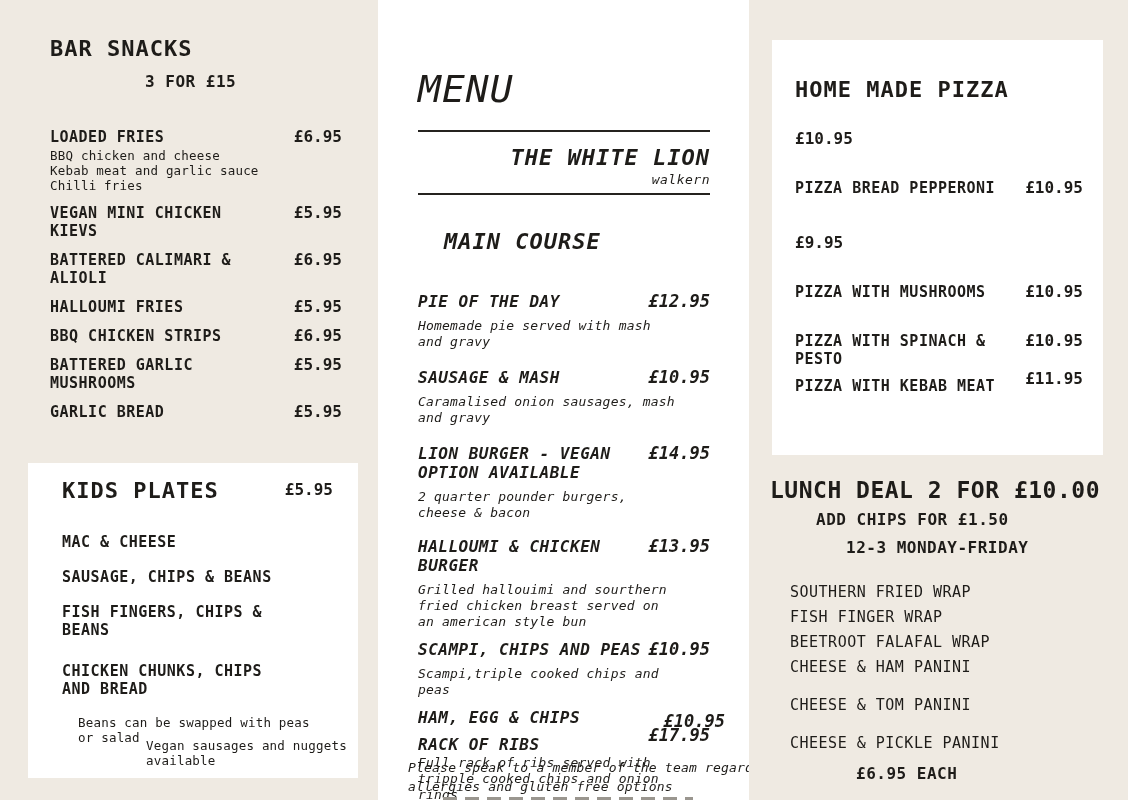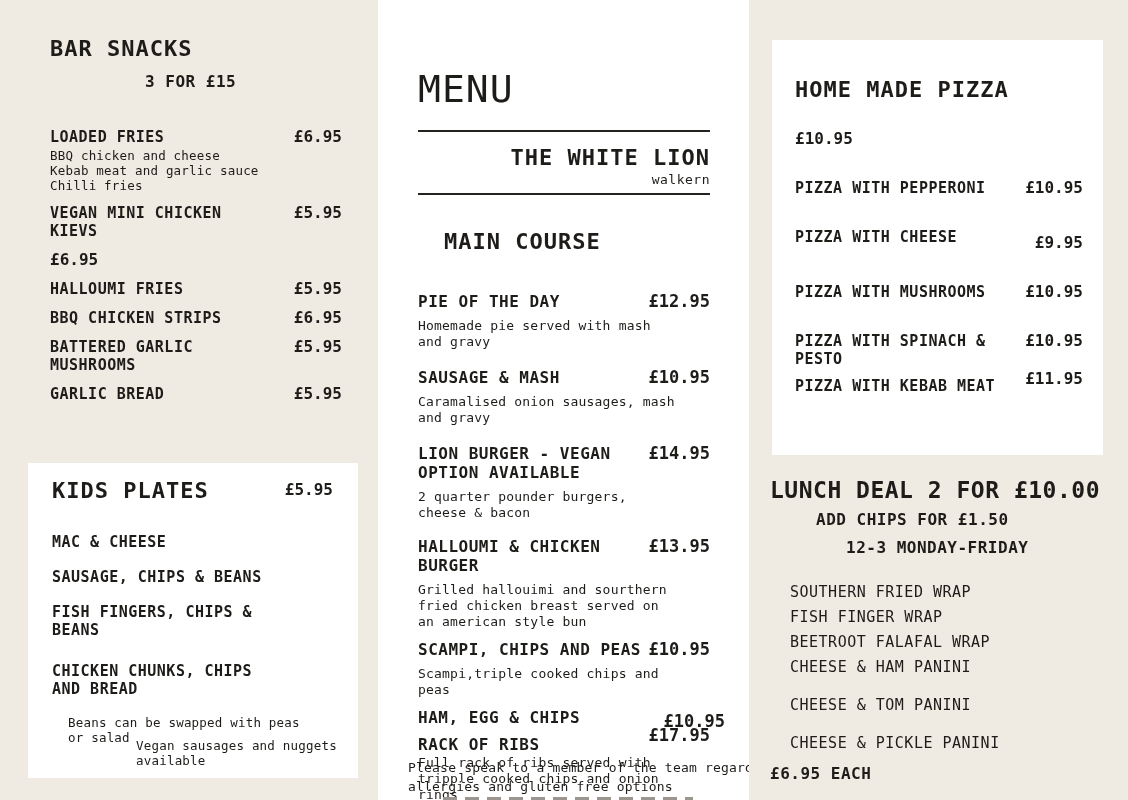--- a/index.html
+++ b/index.html
@@ -4,36 +4,36 @@
 <style>
   * { margin:0; padding:0; box-sizing:border-box; }
   html,body { width:1128px; height:800px; }
   body {
     position:relative; overflow:hidden;
     background:#efeae2; color:#1e1c19;
     font-family:"DejaVu Sans Mono","Liberation Mono",monospace;
   }
   .col { position:absolute; top:0; height:800px; }
   .col-left   { left:0;     width:378px; background:#efeae2; padding:36px 36px 0 50px; }
-  .col-center { left:378px; width:371px; background:#ffffff; padding:0 39px 0 40px; }
+  .col-center { left:378px; width:371px; background:#ffffff; padding:0 39px 0 40px;font-style:italic; }
   .col-right  { left:749px; width:362px; background:#efeae2; }
 
   .big-heading { font-size:22px; font-weight:bold; letter-spacing:1px; line-height:1.2; }
 
   
   .snacks-sub { font-size:16px; font-weight:bold; letter-spacing:.5px; margin:10px 0 0 95px; }
   .snacks-list { margin-top:37px; }
   .item-row { display:flex; justify-content:space-between; align-items:flex-start; }
   .item-name { font-size:15px; font-weight:bold; letter-spacing:.5px; line-height:18px; width:205px; }
   .item-price { font-size:16px; font-weight:bold; line-height:18px; text-align:right; white-space:nowrap; }
   .item-desc { font-size:12.5px; line-height:15px; margin-top:2px; letter-spacing:.2px; }
   .snack-item { margin-bottom:11px; }
 
   .kids-box { position:absolute; left:28px; top:463px; width:330px; height:315px;
-              background:#ffffff; padding:15px 25px 0 24px; }
+              background:#ffffff; padding:15px 25px 0 34px; }
   .kids-head { display:flex; justify-content:space-between; align-items:flex-start; }
   .kids-price { font-size:16px; font-weight:bold; margin-top:2px; }
   .kids-list { margin-top:29px; }
   .kids-item { font-size:15px; font-weight:bold; letter-spacing:.5px; line-height:18px;
                width:222px; margin-bottom:17px; }
   .kids-item:nth-child(3){ margin-bottom:23px; }
   .kids-note { font-size:12.5px; line-height:15px; letter-spacing:.2px; }
   .kids-note1 { margin:5px 0 0 16px; width:240px; }
   .kids-note2 { margin:-7px 0 0 84px; width:235px; }
 
@@ -71,21 +71,21 @@
   .pizza-item:nth-child(5) { margin-bottom:9px; }
   .pizza-item:nth-child(6) .item-price { margin-top:-7px; }
   .lunch { position:absolute; left:21px; top:477px; width:358px; }
   .lunch-title { font-size:23px; font-weight:bold; letter-spacing:.5px; line-height:1.15; }
   .lunch-sub1 { font-size:16px; font-weight:bold; letter-spacing:.5px; margin:7px 0 0 46px; }
   .lunch-sub2 { font-size:16px; font-weight:bold; letter-spacing:.5px; margin:9px 0 0 76px; }
   .lunch-list { margin-top:27px; margin-left:20px; }
   .lunch-item { font-size:15px; font-weight:normal; letter-spacing:.5px; line-height:17px; margin-bottom:8px; }
   .lunch-item:nth-child(4), .lunch-item:nth-child(5) { margin-bottom:21px; }
   .lunch-item:nth-child(6) { margin-bottom:12px; }
-  .lunch-price-note { font-size:16px; font-weight:bold; letter-spacing:.5px; }
+  .lunch-price-note { font-size:16px; font-weight:bold; letter-spacing:.5px; margin-left:86px; }
 </style>
 </head>
 <body>
 
 <div class="col col-left">
   <div class="big-heading">BAR SNACKS</div>
   <div class="snacks-sub">3 FOR £15</div>
 
   <div class="snacks-list">
     <div class="snack-item">
@@ -100,20 +100,21 @@
       </div>
     </div>
     <div class="snack-item">
       <div class="item-row">
         <div class="item-name">VEGAN MINI CHICKEN KIEVS</div>
         <div class="item-price">£5.95</div>
       </div>
     </div>
     <div class="snack-item">
       <div class="item-row">
+        <div class="item-name">BATTERED CALIMARI &amp; ALIOLI</div>
         <div class="item-price">£6.95</div>
       </div>
     </div>
     <div class="snack-item">
       <div class="item-row">
         <div class="item-name">HALLOUMI FRIES</div>
         <div class="item-price">£5.95</div>
       </div>
     </div>
     <div class="snack-item">
@@ -238,25 +239,24 @@
 
 <div class="col col-right">
 
   <div class="pizza-box">
     <div class="big-heading">HOME MADE PIZZA</div>
     <div class="pizza-list">
       <div class="pizza-item">
         <div class="item-price">£10.95</div>
       </div>
       <div class="pizza-item">
-        <div class="item-name">PIZZA WITH PEPPERONI</div>
-        <div class="item-price">£10.95</div>
-      </div>
-      <div class="pizza-item">
-        <div class="item-name">PIZZA WITH CHEESE</div>
+        <div class="item-name">PIZZA BREAD PEPPERONI</div>
+        <div class="item-price">£10.95</div>
+      </div>
+      <div class="pizza-item">
         <div class="item-price">£9.95</div>
       </div>
       <div class="pizza-item">
         <div class="item-name">PIZZA WITH MUSHROOMS</div>
         <div class="item-price">£10.95</div>
       </div>
       <div class="pizza-item">
         <div class="item-name">PIZZA WITH SPINACH &amp; PESTO</div>
         <div class="item-price">£10.95</div>
       </div>

